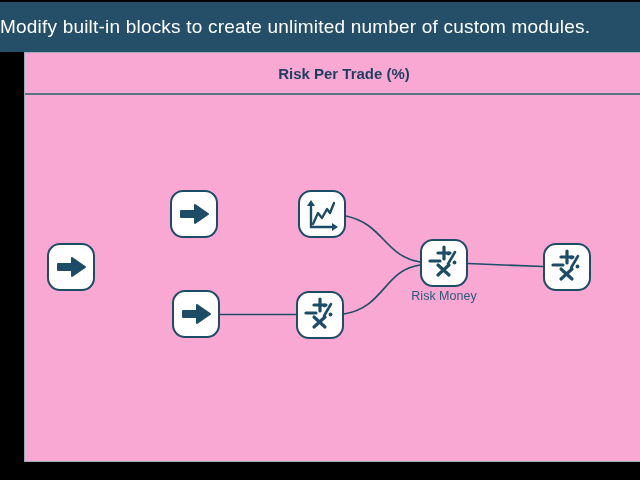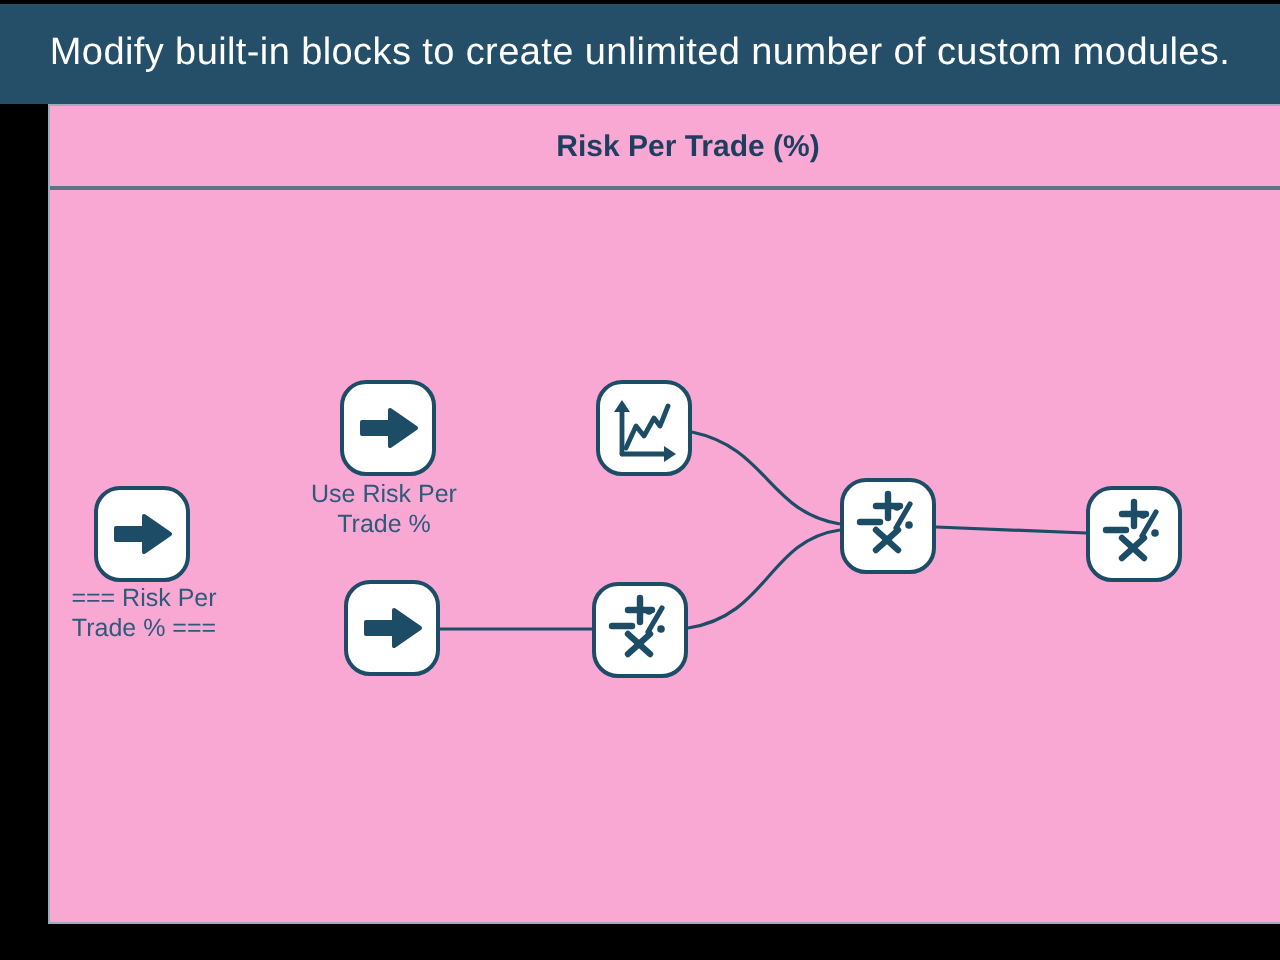--- a/index.html
+++ b/index.html
@@ -2,21 +2,21 @@
 <html><head>
 <meta charset="utf-8">
 <style>
   html,body{margin:0;padding:0;background:#000;}
   .screen{
     position:relative;width:640px;height:480px;background:#000;overflow:hidden;
     font-family:"Liberation Sans","DejaVu Sans",sans-serif;
   }
   .banner{
     position:absolute;left:0;top:2px;width:640px;height:50px;
-    background:#254f69;color:#ffffff;display:flex;align-items:center;justify-content:center;
+    background:#254f69;color:#ffffff;display:flex;align-items:center;
     font-size:19px;letter-spacing:.2px;
   }
   .panel{
     position:absolute;left:0;top:52px;width:638px;height:408px;
     background:#f9a8d4;border:1px solid #9bacbb;box-sizing:content-box;margin-left:24px;
   }
   .panel-title{
     position:absolute;left:0;top:0;width:100%;height:40px;
     border-bottom:2px solid #5a7585;
     display:flex;align-items:center;justify-content:center;
@@ -52,30 +52,26 @@
     <path d="M346,216 C384,224 384,256 420,262" fill="none" stroke="#1d4c66" stroke-width="1.6"></path>
     <path d="M344,314 C384,308 384,270 420,265" fill="none" stroke="#1d4c66" stroke-width="1.6"></path>
     <path d="M468,263.5 L543,266.5" fill="none" stroke="#1d4c66" stroke-width="1.6"></path>
   </svg>
 
   <div class="node" style="left:47px;top:243px">
     <svg class="icon" viewBox="0 0 40 40">
       <polygon points="7,17 21,17 21,11 34,20 21,29 21,23 7,23" fill="#1d4c66" stroke="#1d4c66" stroke-width="2" stroke-linejoin="round"></polygon>
     </svg>
   </div>
-  <div class="node-label" style="left:12px;top:292px">=== Risk Per
-Trade % ===</div>
 
   <div class="node" style="left:170px;top:190px">
     <svg class="icon" viewBox="0 0 40 40">
       <polygon points="7,17 21,17 21,11 34,20 21,29 21,23 7,23" fill="#1d4c66" stroke="#1d4c66" stroke-width="2" stroke-linejoin="round"></polygon>
     </svg>
   </div>
-  <div class="node-label" style="left:132px;top:240px">Use Risk Per
-Trade %</div>
 
   <div class="node" style="left:172px;top:290px">
     <svg class="icon" viewBox="0 0 40 40">
       <polygon points="7,17 21,17 21,11 34,20 21,29 21,23 7,23" fill="#1d4c66" stroke="#1d4c66" stroke-width="2" stroke-linejoin="round"></polygon>
     </svg>
   </div>
 
   <div class="node" style="left:298px;top:190px">
     <svg class="icon" viewBox="0 0 40 40">
       <line x1="9" y1="33" x2="9" y2="9" stroke="#1d4c66" stroke-width="2.4" stroke-linecap="round"></line>
@@ -104,20 +100,21 @@
       <line x1="14" y1="10" x2="26" y2="10" stroke="#1d4c66" stroke-width="3.2" stroke-linecap="round"></line>
       <line x1="20" y1="4" x2="20" y2="16" stroke="#1d4c66" stroke-width="3.2" stroke-linecap="round"></line>
       <line x1="6" y1="18" x2="16" y2="18" stroke="#1d4c66" stroke-width="3.2" stroke-linecap="round"></line>
       <line x1="14" y1="22" x2="25" y2="32" stroke="#1d4c66" stroke-width="3.2" stroke-linecap="round"></line>
       <line x1="25" y1="22" x2="14" y2="32" stroke="#1d4c66" stroke-width="3.2" stroke-linecap="round"></line>
       <line x1="31" y1="9" x2="24" y2="21" stroke="#1d4c66" stroke-width="2.6" stroke-linecap="round"></line>
       <circle cx="24.5" cy="10.5" r="1.9" fill="#1d4c66"></circle>
       <circle cx="30.5" cy="19.5" r="1.9" fill="#1d4c66"></circle>
     </svg>
   </div>
+  <div class="node-label" style="left:384px;top:289px">Risk Money</div>
 
   <div class="node" style="left:543px;top:243px">
     <svg class="icon" viewBox="0 0 40 40">
       <line x1="14" y1="10" x2="26" y2="10" stroke="#1d4c66" stroke-width="3.2" stroke-linecap="round"></line>
       <line x1="20" y1="4" x2="20" y2="16" stroke="#1d4c66" stroke-width="3.2" stroke-linecap="round"></line>
       <line x1="6" y1="18" x2="16" y2="18" stroke="#1d4c66" stroke-width="3.2" stroke-linecap="round"></line>
       <line x1="14" y1="22" x2="25" y2="32" stroke="#1d4c66" stroke-width="3.2" stroke-linecap="round"></line>
       <line x1="25" y1="22" x2="14" y2="32" stroke="#1d4c66" stroke-width="3.2" stroke-linecap="round"></line>
       <line x1="31" y1="9" x2="24" y2="21" stroke="#1d4c66" stroke-width="2.6" stroke-linecap="round"></line>
       <circle cx="24.5" cy="10.5" r="1.9" fill="#1d4c66"></circle>

